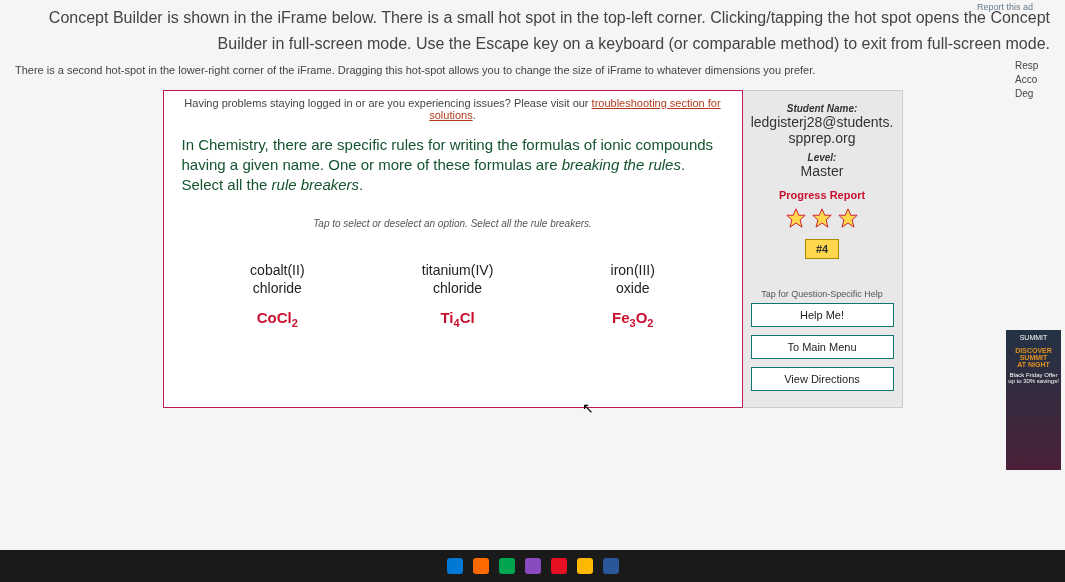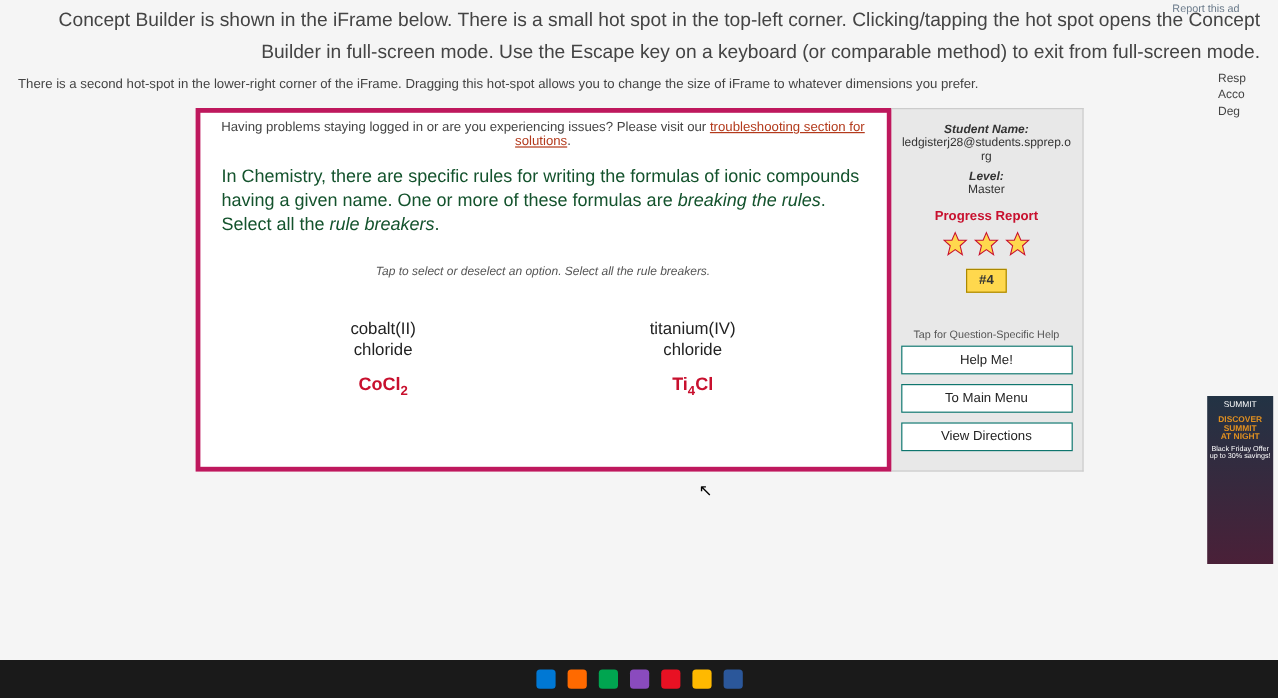--- a/index.html
+++ b/index.html
@@ -1,35 +1,35 @@
 <!DOCTYPE html>
 <html><head>
   <meta charset="utf-8">
   <style>
     * { box-sizing: border-box; margin: 0; padding: 0; }
     body { font-family: Arial, sans-serif; background: #f5f5f5; width: 1065px; height: 582px; overflow: hidden; position: relative; }
     .page-wrapper { padding: 5px 15px; }
     .top-text { font-size: 16px; color: #444; line-height: 1.6; margin-bottom: 6px; text-align: right; }
     .sub-text { font-size: 11px; color: #444; line-height: 1.6; margin-bottom: 8px; }
     .builder-area { display: flex; justify-content: center; gap: 0; margin-top: 10px; }
-    .builder-main { width: 580px; background: #fff; border: 4px solid #be185d; padding: 0; }
+    .builder-main { width: 580px; background: #fff; border: 1px solid #be185d; padding: 0; }
     .trouble-text { text-align: center; font-size: 11px; color: #444; padding: 6px 10px; }
     .trouble-text a { color: #b33a1c; text-decoration: underline; }
     .question-area { padding: 8px 18px 18px 18px; }
     .question-text { font-size: 15px; color: #14532d; line-height: 1.35; margin-bottom: 22px; }
     .question-text em { font-style: italic; }
     .tap-instruction { text-align: center; font-size: 10px; color: #555; margin-bottom: 28px; font-style: italic; }
     .options-row { display: flex; justify-content: space-around; padding: 0 10px; }
     .option { text-align: center; cursor: pointer; padding: 4px 8px; }
     .option-name { font-size: 14px; color: #222; line-height: 1.3; margin-bottom: 12px; }
     .option-formula { font-size: 15px; font-weight: bold; color: #c8102e; }
     .option-formula sub { font-size: 11px; }
     .side-panel { width: 160px; background: #e8e8e8; border: 1px solid #ccc; border-left: none; padding: 8px; text-align: center; }
     .side-label { font-size: 10px; font-weight: bold; color: #333; margin-top: 4px; font-style: italic; }
-    .side-value { font-size: 10px; color: #333; margin-bottom: 6px; word-wrap: break-word; }
+    .side-value { font-size: 14px; color: #333; margin-bottom: 6px; word-wrap: break-word; }
     .progress-title { font-size: 11px; font-weight: bold; color: #c8102e; margin-top: 10px; margin-bottom: 6px; }
     .stars { display: flex; justify-content: center; gap: 4px; margin-bottom: 10px; }
     .star { width: 22px; height: 22px; }
     .badge { display: inline-block; background: #ffd84d; border: 1px solid #aa8800; padding: 3px 10px; font-size: 11px; font-weight: bold; color: #333; margin-bottom: 30px; }
     .help-label { font-size: 9px; color: #555; margin-bottom: 4px; }
     .panel-button { display: block; width: 100%; background: #fff; border: 1px solid #0f766e; padding: 5px 4px; font-size: 11px; color: #222; margin-bottom: 8px; cursor: pointer; }
     .right-strip { position: absolute; right: 0; top: 60px; width: 50px; font-size: 10px; color: #444; }
     .right-strip div { margin-bottom: 3px; }
     .ad-block { position: absolute; right: 4px; top: 330px; width: 55px; height: 140px; background: linear-gradient(180deg, #223344, #4a2038); color: #fff; font-size: 7px; text-align: center; padding: 4px 2px; }
     .ad-block .ad-title { font-weight: bold; color: #e09020; margin-top: 6px; }
@@ -64,20 +64,28 @@
             <div class="option-formula">
               <span>CoCl</span><sub>2</sub>
             </div>
           </div>
           <div class="option">
             <div class="option-name">
               <span>titanium(IV)</span><br><span>chloride</span>
             </div>
             <div class="option-formula">
               <span>Ti</span><sub>4</sub><span>Cl</span>
+            </div>
+          </div>
+          <div class="option">
+            <div class="option-name">
+              <span>iron(III)</span><br><span>oxide</span>
+            </div>
+            <div class="option-formula">
+              <span>Fe</span><sub>3</sub><span>O</span><sub>2</sub>
             </div>
           </div>
         </div>
       </div>
     </div>
 
     <div class="side-panel">
       <div class="side-label">Student Name:</div>
       <div class="side-value">ledgisterj28@students.spprep.org</div>
       <div class="side-label">Level:</div>

